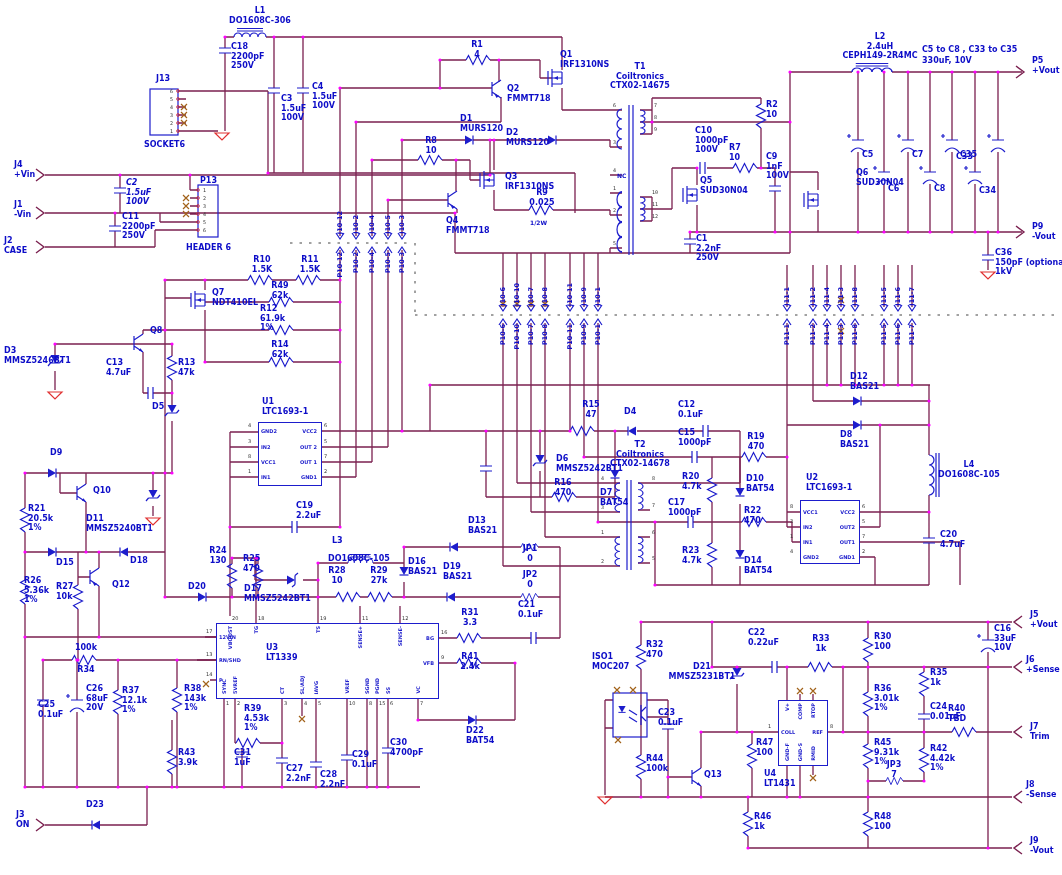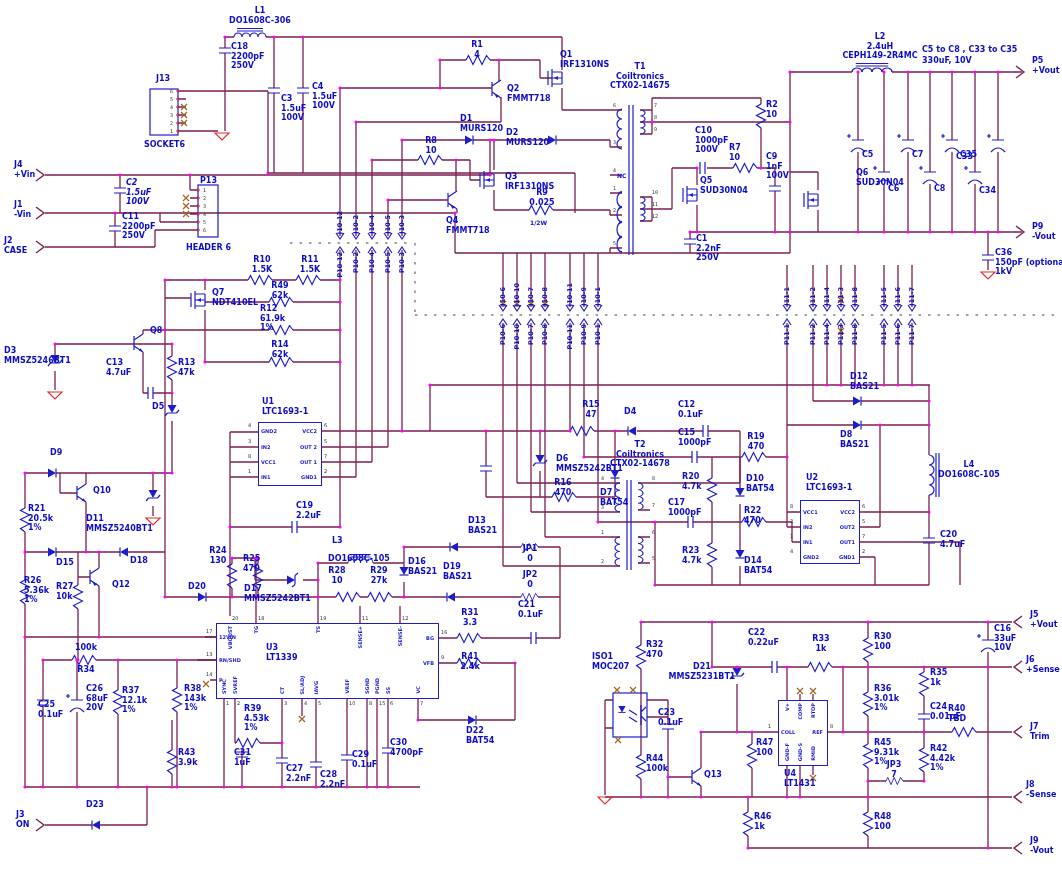--- a/index.html
+++ b/index.html
@@ -634,21 +634,21 @@
     <div class="lbl" style="left: 682px; top: 546px;">R23
 4.7k</div>
     <div class="lbl" style="left: 744px; top: 556px;">D14
 BAT54</div>
     <div class="lbl" style="left: 262px; top: 397px;">U1
 LTC1693-1</div>
     <div class="lbl" style="left: 806px; top: 473px;">U2
 LTC1693-1</div>
     <div class="lbl" style="left: 266px; top: 643px;">U3
 LT1339</div>
-    <div class="lbl" style="left: 784px; top: 769px;">U4
+    <div class="lbl" style="left: 764px; top: 769px;">U4
 LT1431</div>
     <div class="lbl" style="left: 576px; top: 400px; width: 30px; text-align: center;">R15
 47</div>
     <div class="lbl" style="left: 624px; top: 407px;">D4</div>
     <div class="lbl" style="left: 678px; top: 400px;">C12
 0.1uF</div>
     <div class="lbl" style="left: 556px; top: 454px;">D6
 MMSZ5242BT1</div>
     <div class="lbl" style="left: 548px; top: 478px; width: 30px; text-align: center;">R16
 470</div>

